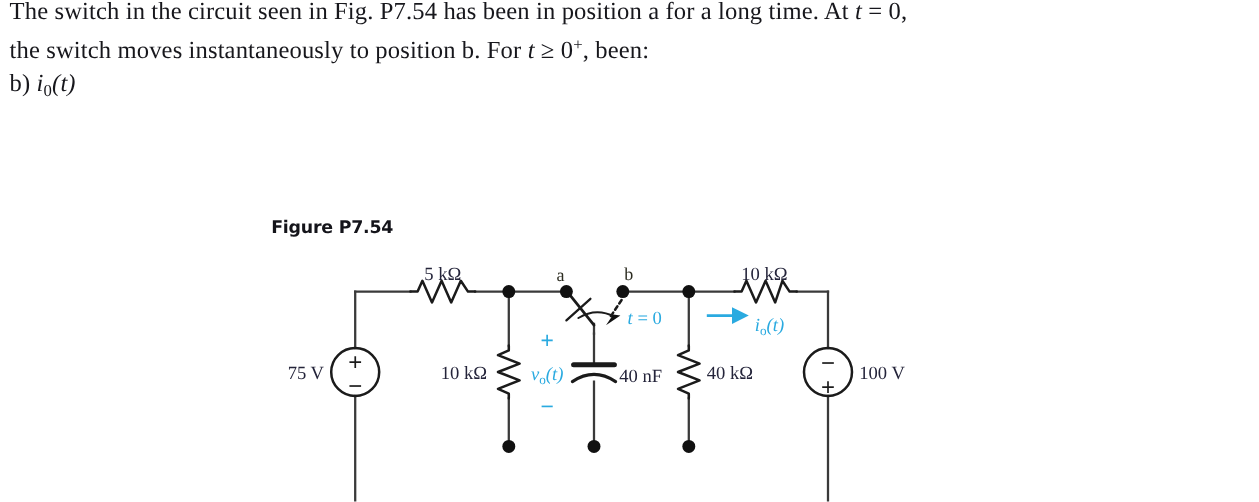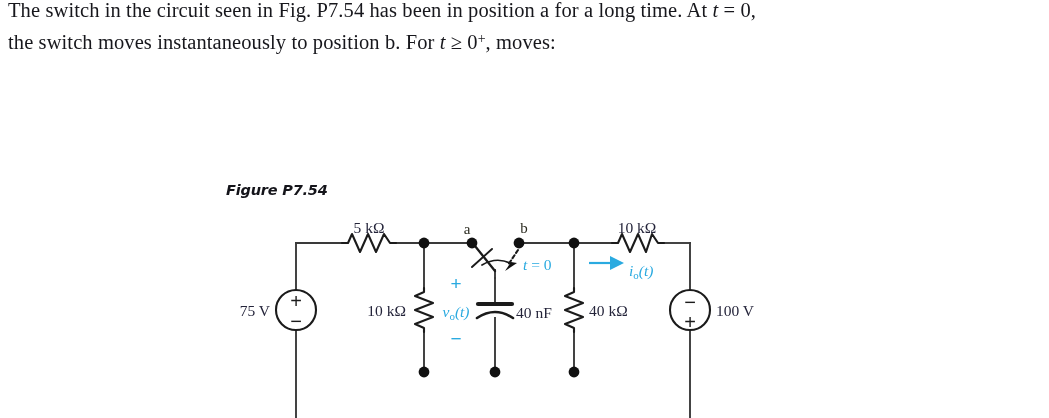--- a/index.html
+++ b/index.html
@@ -25,21 +25,20 @@
   .sub{font-size:0.68em;vertical-align:-0.28em;font-style:normal;}
   .sup{font-size:0.68em;vertical-align:0.45em;font-style:normal;}
   .fig-caption{
     position:absolute;
     left:226px;top:182px;
     font-family:"DejaVu Sans","Liberation Sans",sans-serif;
     font-weight:bold;
     font-size:14.5px;
     letter-spacing:-0.2px;
     color:#14141a;
-    font-style:italic;
   }
   #circuit{position:absolute;left:0;top:0;}
   .lbl{
     font-family:"Liberation Serif","DejaVu Serif",serif;
     fill:#24243a;
     font-size:15.5px;
   }
   .lbl-blue{
     font-family:"Liberation Serif","DejaVu Serif",serif;
     fill:#2aaae0;
@@ -57,21 +56,22 @@
   .blue-stroke{stroke:#2aaae0;fill:none;stroke-width:2.2;}
   .blue-fill{fill:#2aaae0;}
   .sign{font-family:"Liberation Sans","DejaVu Sans",sans-serif;fill:#1b1b1b;}
   .sign-blue{font-family:"Liberation Sans","DejaVu Sans",sans-serif;fill:#2aaae0;}
 </style>
 </head>
 <body>
 
 <div class="problem-text">
   <p><span>The switch in the circuit seen in Fig. P7.54 has been in position a for a long time. At </span><span class="mathvar">t</span><span> = 0,</span></p>
-  <p><span>the switch moves instantaneously to position b. For </span><span class="mathvar">t</span><span> ≥ 0</span><span class="sup">+</span><span>, moves:</span></p>
+  <p><span>the switch moves instantaneously to position b. For </span><span class="mathvar">t</span><span> ≥ 0</span><span class="sup">+</span><span>, been:</span></p>
+  <p><span>b)</span>&nbsp;<span class="mathvar">i</span><span class="sub">0</span><span class="mathvar">(t)</span></p>
 </div>
 
 <div class="fig-caption">Figure P7.54</div>
 
 <svg id="circuit" width="1049" height="418" viewBox="0 0 1049 418">
 
   <path class="wire" d="M 296,243 L 342,243"></path>
 
   <path class="wire" d="M 396,243 L 472,243"></path>
 

